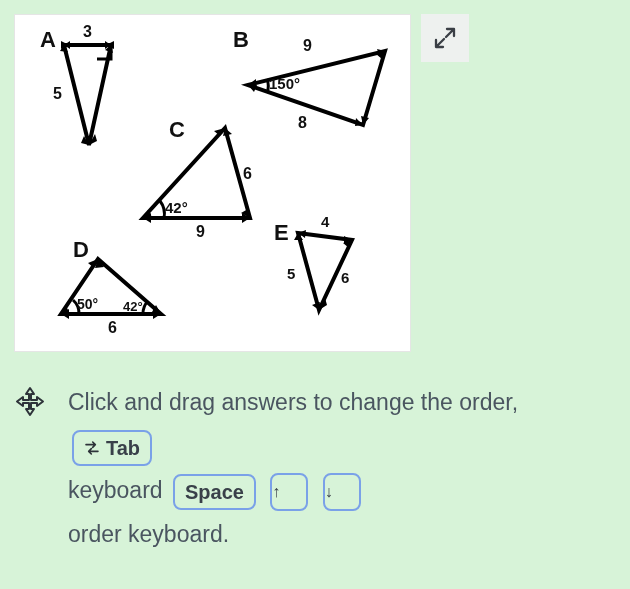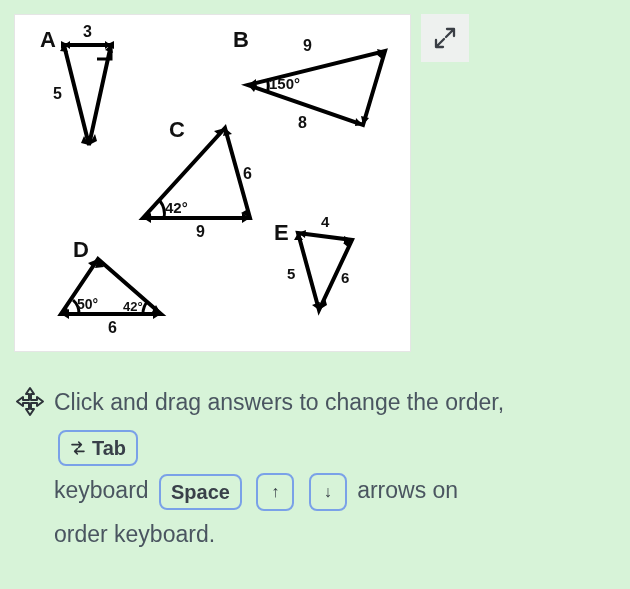--- a/index.html
+++ b/index.html
@@ -27,33 +27,32 @@
     background:#eef1ef;
     display:flex;align-items:center;justify-content:center;
     cursor:pointer;
   }
   .instructions{
     position:absolute;
     left:14px;top:380px;
     right:0;
     display:flex;
     align-items:flex-start;
-    gap:8px;
+    gap:22px;
   }
   .drag-icon{flex:0 0 auto;margin-top:6px}
   .instr-text{
     font-size:23px;
     line-height:44px;
     color:#4a5560;
     white-space:nowrap;
   }
   .key{
     display:inline-flex;
     align-items:center;
-    justify-content:center;
     gap:6px;
     border:2px solid #7aa1e8;
     border-radius:8px;
     padding:2px 10px;
     font-size:20px;
     font-weight:600;
     color:#394049;
     line-height:28px;
     vertical-align:middle;
     font-family:"Segoe UI",Arial,sans-serif;
@@ -180,16 +179,16 @@
     <span>keyboard</span>
     <span class="key">
       <span>Space</span>
     </span>
     <span class="key key-small">
       <span style="font-size:16px;font-weight:700">↑</span>
     </span>
     <span class="key key-small">
       <span style="font-size:16px;font-weight:700">↓</span>
     </span>
-    <span>arrows on</span><br>
+    <br>
     <span>order keyboard.</span>
   </div>
 </div>
 
 </body></html>

